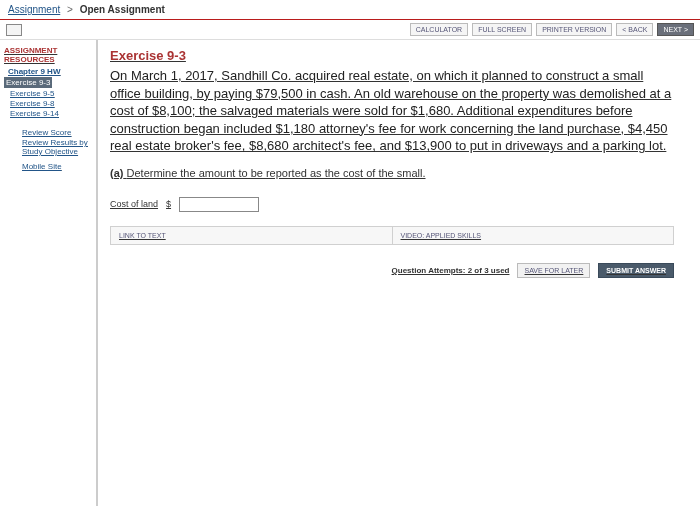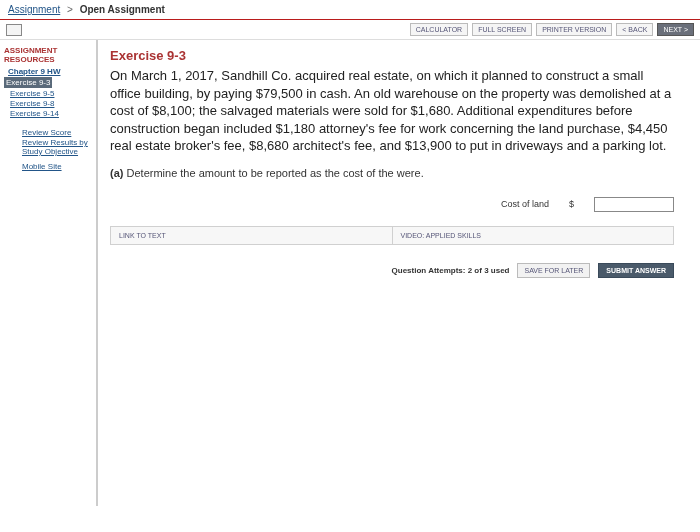--- a/index.html
+++ b/index.html
@@ -6,34 +6,34 @@
   body { font-family: Arial, Helvetica, sans-serif; font-size: 11px; color: #333; background: #fff; width: 700px; }
   .topbar { border-bottom: 1px solid #b91c1c; padding: 4px 8px; font-size: 10px; }
   .topbar a { color: #225588; text-decoration: underline; }
   .breadcrumb-sep { color: #666; margin: 0 4px; }
   .bc-current { font-weight: bold; color: #333; }
   .toolbar-row { display: flex; justify-content: space-between; align-items: center; padding: 3px 6px; border-bottom: 1px solid #ddd; }
   .sound-icon { width: 16px; height: 12px; border: 1px solid #888; background: #f4f4f4; position: relative; }
   .right-tools { display: flex; gap: 4px; }
   .tool-btn { font-size: 7px; padding: 2px 5px; border: 1px solid #bbb; background: #f5f5f5; color: #557; cursor: pointer; }
   .tool-btn.dark { background: #6a6f7a; color: #fff; border-color: #555; }
-  .layout { display: flex; }
+  .layout { display: flex; text-decoration: underline; }
   .sidebar { width: 96px; padding: 6px 4px; font-size: 8px; }
   .side-head { color: #a33; font-weight: bold; font-size: 8px; margin-bottom: 3px; }
   .sidebar a { color: #225588; text-decoration: underline; display: block; margin: 1px 0 1px 6px; font-size: 8px; }
   .sidebar .chapter { font-weight: bold; margin-left: 4px; }
   .sidebar .current { background: #5a6a7a; color: #fff; text-decoration: none; padding: 1px 2px; display: inline-block; }
   .sidebar .sec2 a { margin-left: 18px; }
   .divider { width: 2px; background: #ccc; }
   .main { flex: 1; padding: 8px 26px 8px 12px; }
   .ex-title { color: #a33; font-weight: bold; font-size: 13px; margin-bottom: 4px; }
   .body-text { font-size: 13px; line-height: 1.35; color: #222; }
   .part-q { margin-top: 12px; font-size: 11px; }
   .part-q b { font-weight: bold; }
-  .answer-row { margin-top: 18px; font-size: 9px; display: flex; align-items: center; gap: 20px; justify-content: flex-end; }
+  .answer-row { margin-top: 18px; font-size: 9px; display: flex; align-items: center; gap: 8px; }
   .answer-row input { width: 80px; height: 15px; border: 1px solid #888; padding: 1px 2px; font-size: 9px; }
   .help-row { display: flex; margin-top: 14px; border: 1px solid #d0d0d0; background: #f7f7f7; }
   .help-cell { flex: 1; padding: 5px 8px; font-size: 7px; color: #557; }
   .help-cell + .help-cell { border-left: 1px solid #d0d0d0; }
   .footer-row { display: flex; justify-content: flex-end; align-items: center; gap: 8px; margin-top: 18px; font-size: 8px; }
   .attempts { color: #333; font-weight: bold; }
   .sfl { border: 1px solid #bbb; background: #f2f2f2; color: #557; padding: 3px 6px; font-size: 7px; cursor: pointer; }
   .submit { background: #4a5a6a; color: #fff; border: 1px solid #3a4a5a; padding: 3px 7px; font-size: 7px; font-weight: bold; cursor: pointer; }
   .bottom-pad { height: 220px; }
 </style>
@@ -74,21 +74,21 @@
     </div>
   </div>
 
   <div class="divider"></div>
 
   <div class="main">
     <div class="ex-title">Exercise 9-3</div>
     <div class="body-text">On March 1, 2017, Sandhill Co. acquired real estate, on which it planned to construct a small office building, by paying $79,500 in cash. An old warehouse on the property was demolished at a cost of $8,100; the salvaged materials were sold for $1,680. Additional expenditures before construction began included $1,180 attorney's fee for work concerning the land purchase, $4,450 real estate broker's fee, $8,680 architect's fee, and $13,900 to put in driveways and a parking lot.</div>
     <div class="part-q">
       <b>(a)</b>
-      <span>Determine the amount to be reported as the cost of the were.</span>
+      <span>Determine the amount to be reported as the cost of the small.</span>
     </div>
     <div class="answer-row">
       <span>Cost of land</span>
       <span>$</span>
       <input type="text" value="" style="">
     </div>
     <div class="help-row">
       <div class="help-cell">LINK TO TEXT</div>
       <div class="help-cell">VIDEO: APPLIED SKILLS</div>
     </div>

